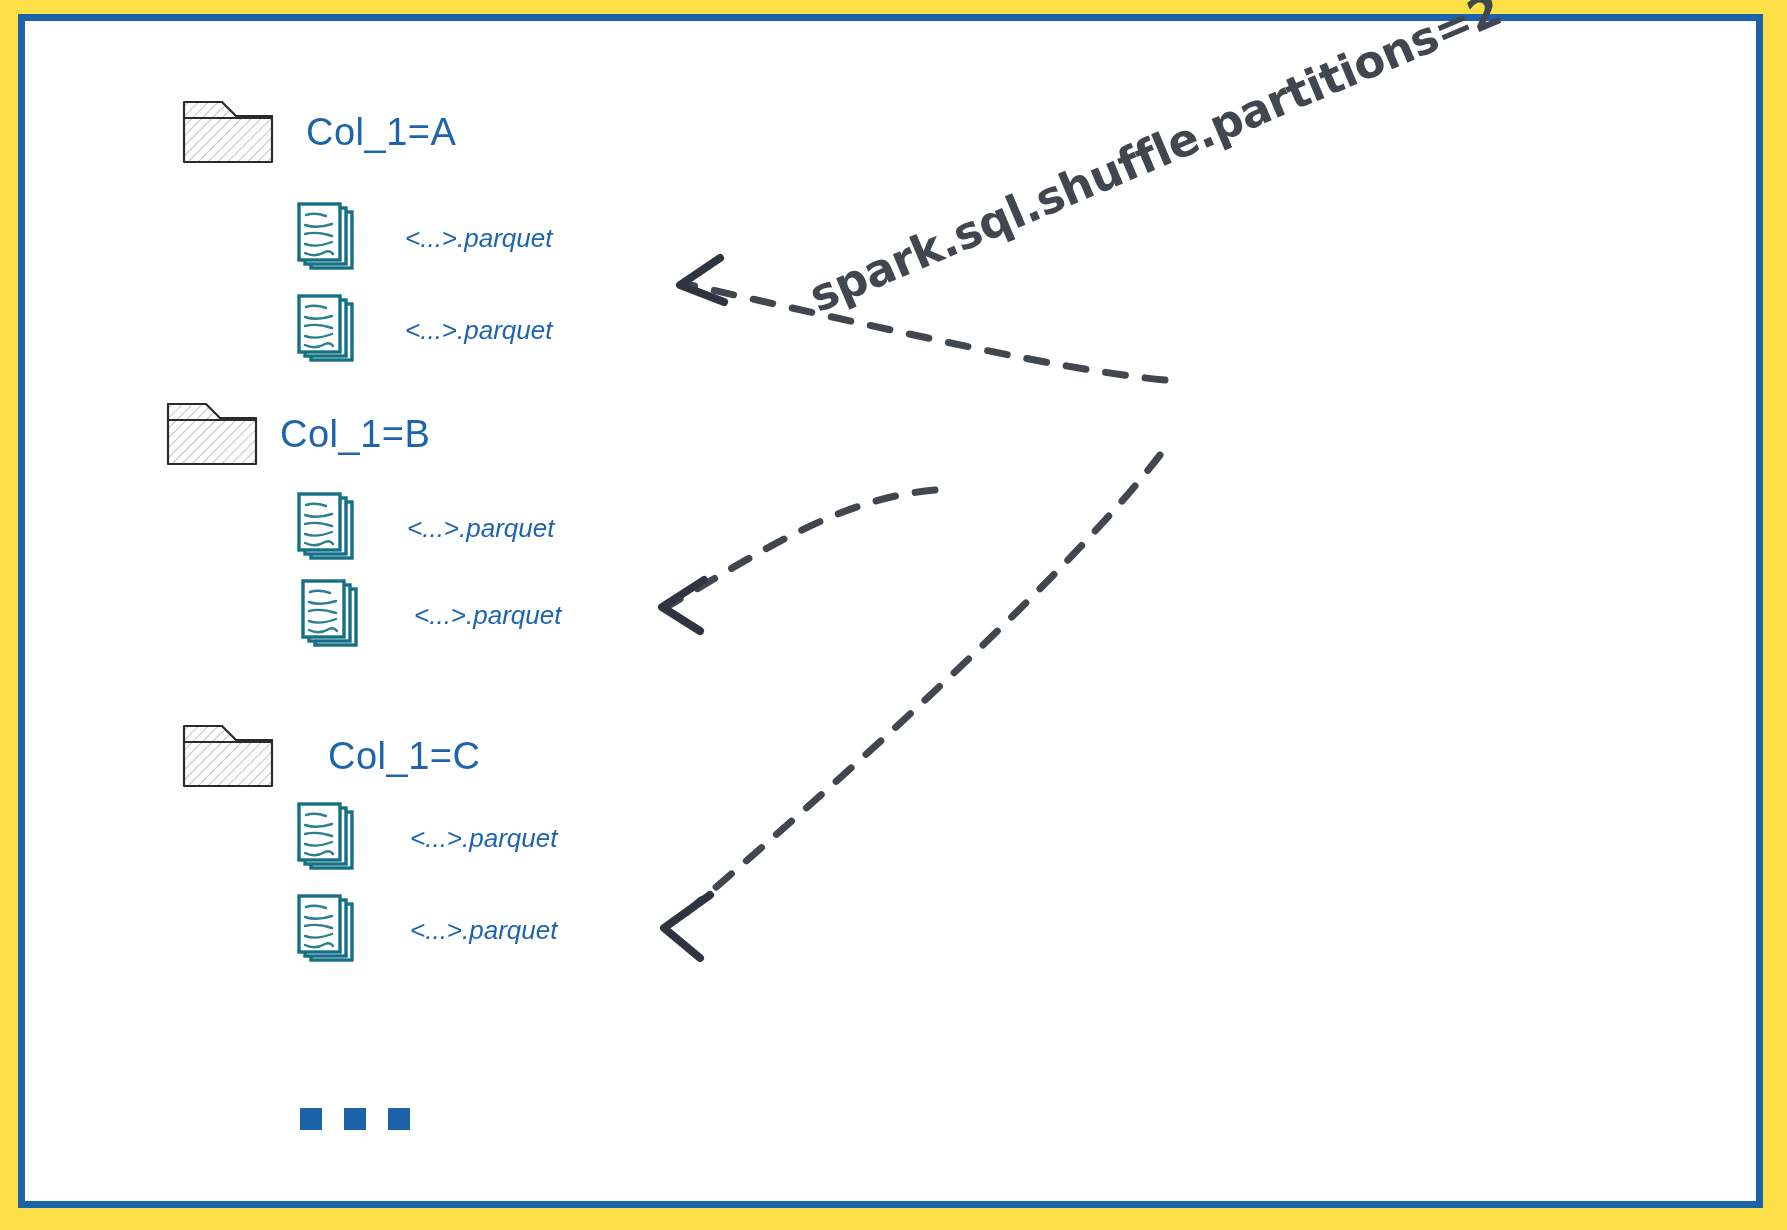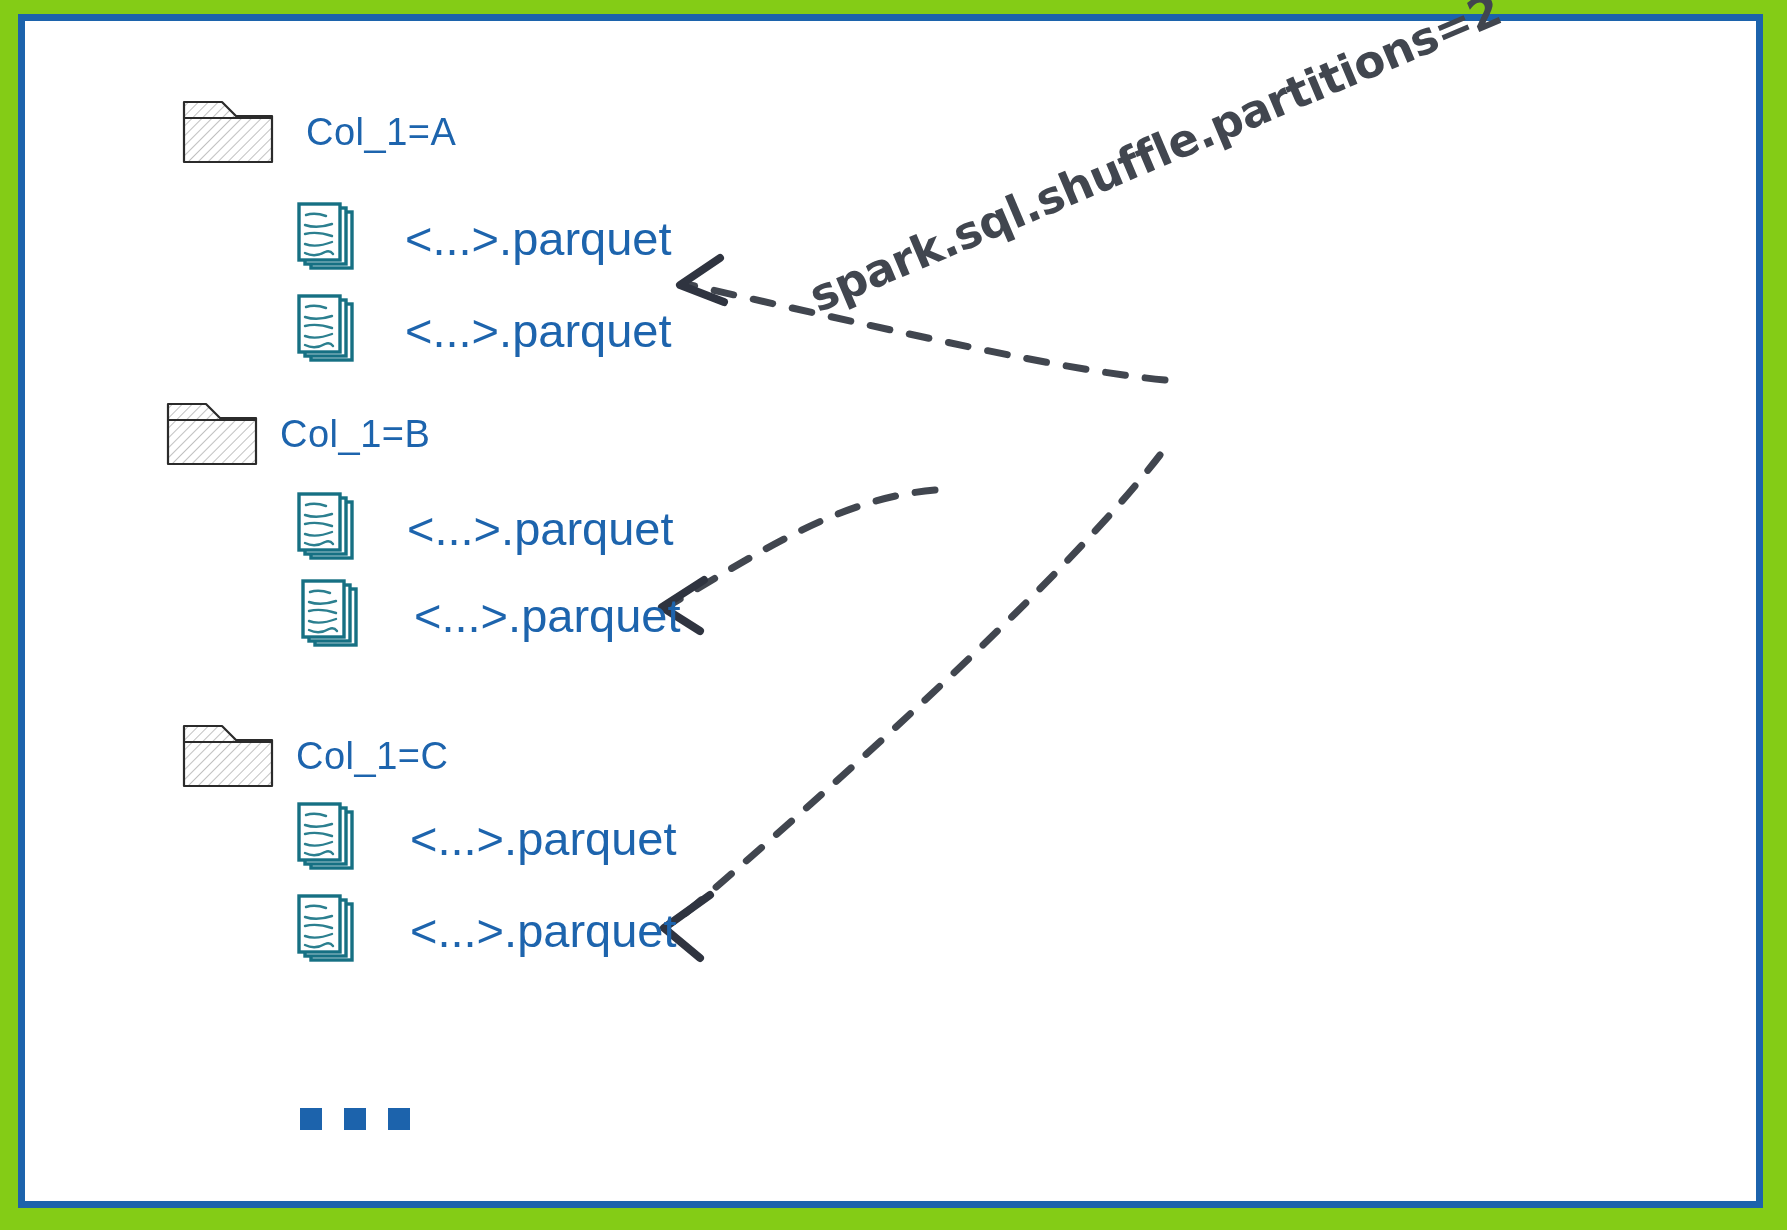--- a/index.html
+++ b/index.html
@@ -7,21 +7,21 @@
     padding: 0;
     background: #ffffff;
   }
   body {
     font-family: "Liberation Sans", sans-serif;
   }
   #canvas {
     position: relative;
     width: 1787px;
     height: 1230px;
-    background: #84cc16;
+    background: #fde047;
     overflow: hidden;
   }
   #frame {
     position: absolute;
     left: 18px;
     top: 14px;
     width: 1745px;
     height: 1194px;
     border: 7px solid #1c63ac;
     box-sizing: border-box;
@@ -59,23 +59,24 @@
     position: absolute;
     display: flex;
     align-items: center;
   }
   .file-icon {
     width: 62px;
     height: 76px;
     flex: 0 0 auto;
   }
   .file-label {
-    font-size: 47px;
+    font-size: 26px;
     color: #1d64ad;
     white-space: nowrap;
+    font-style: italic;
   }
 
   
   #ellipsis {
     position: absolute;
     left: 300px;
     top: 1108px;
     display: flex;
     gap: 22px;
   }
@@ -217,21 +218,21 @@
         <path d="M10 15 q9 -3 20 1"></path>
         <path d="M9 25 q12 4 27 -1"></path>
         <path d="M9 34 q12 -3 27 2"></path>
         <path d="M9 44 q11 4 27 -2"></path>
         <path d="M9 53 q10 5 20 -1 q5 -2 8 2"></path>
       </g>
     </svg>
     <span class="file-label" style="margin-left:52px;">&lt;...&gt;.parquet</span>
   </div>
 
-  <div class="folder-row" style="left:182px; top:722px;">
+  <div class="folder-row" style="left:182px; top:722px;gap:32px;">
     <svg class="folder-icon" viewBox="0 0 92 68" xmlns="http://www.w3.org/2000/svg">
       <defs>
         <pattern id="hatchC" width="7" height="7" patternTransform="rotate(45)" patternUnits="userSpaceOnUse">
           <line x1="0" y1="0" x2="0" y2="7" stroke="#8c8c8c" stroke-width="1.1"></line>
         </pattern>
       </defs>
       <path d="M2 64 L2 4 L40 4 L54 18 L90 18 L90 64 Z" fill="url(#hatchC)" stroke="#2b2b2b" stroke-width="2.2" stroke-linejoin="round"></path>
       <line x1="2" y1="20" x2="90" y2="20" stroke="#2b2b2b" stroke-width="2"></line>
     </svg>
     <span class="folder-label" style="margin-left:22px;">Col_1=C</span>

